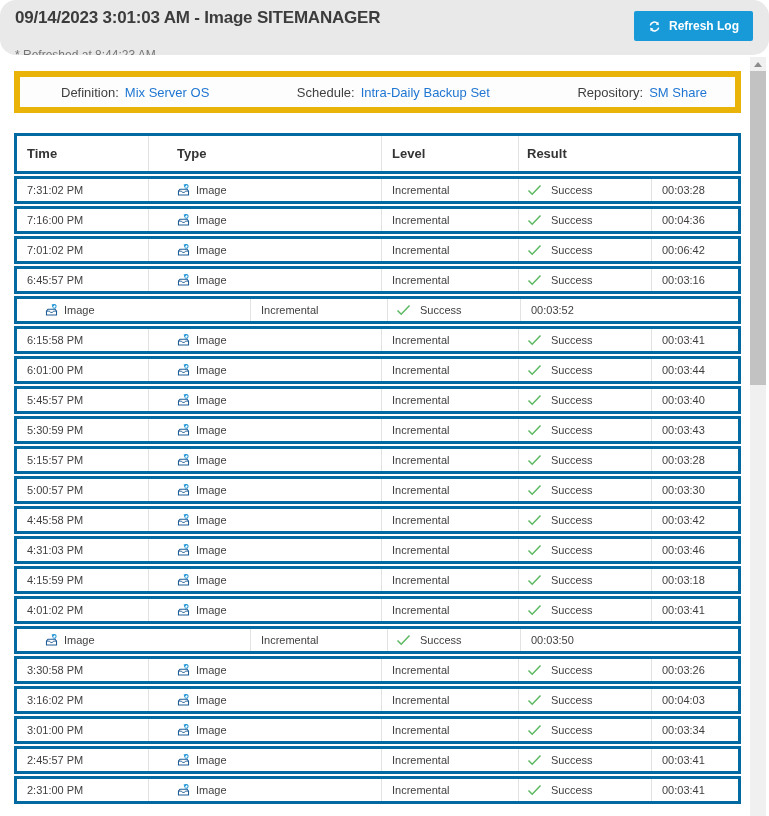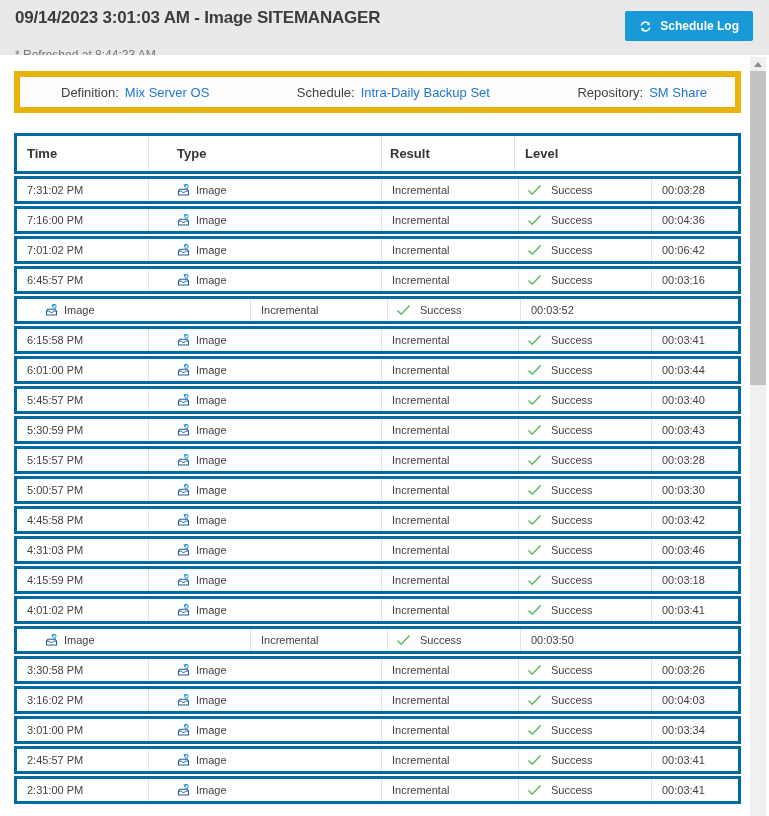--- a/index.html
+++ b/index.html
@@ -12,20 +12,21 @@
   }
 
   
   .titlebar {
     height: 55px;
     background: #e9e9e9;
     display: flex;
     justify-content: space-between;
     align-items: flex-start;
     padding: 8px 16px 0 15px;
+    border-radius: 16px;
   }
   .title {
     font-size: 17px;
     font-weight: 600;
     color: #3c3c3c;
     letter-spacing: -0.2px;
   }
   .subtitle {
     font-size: 12px;
     color: #757575;
@@ -138,21 +139,21 @@
   </div>
   <button class="refresh-btn">
     <span>
       <svg width="13" height="13" viewBox="0 0 16 16">
         <path d="M13.2 9.4 A5.3 5.3 0 0 1 4.3 11.9" fill="none" stroke="#ffffff" stroke-width="1.9"></path>
         <polygon points="2.6,9.6 6.5,10.4 3.3,13.8" fill="#ffffff"></polygon>
         <path d="M2.8 6.6 A5.3 5.3 0 0 1 11.7 4.1" fill="none" stroke="#ffffff" stroke-width="1.9"></path>
         <polygon points="13.4,6.4 9.5,5.6 12.7,2.2" fill="#ffffff"></polygon>
       </svg>
     </span>
-    <span>Schedule Log</span>
+    <span>Refresh Log</span>
   </button>
 </div>
 
 <div class="content">
 
   <div class="info-bar">
     <span class="info-field">
       <span class="info-label">Definition:</span><a class="info-link">Mix Server OS</a>
     </span>
     <span class="info-field">
@@ -160,22 +161,22 @@
     </span>
     <span class="info-field">
       <span class="info-label">Repository:</span><a class="info-link">SM Share</a>
     </span>
   </div>
 
   <div class="log-table">
     <div class="thead">
       <div class="cell c-time">Time</div>
       <div class="cell c-type">Type</div>
+      <div class="cell c-level">Level</div>
       <div class="cell c-result">Result</div>
-      <div class="cell c-level">Level</div>
     </div>
     <div id="rows">
   <div class="trow">
     <div class="cell c-time">7:31:02 PM</div>
     <div class="cell c-type">
       <span class="type-icon">
         <svg width="13" height="13" viewBox="0 0 16 16">
           <path d="M1.8 8.8 L3.6 6.4 H12.4 L14.2 8.8 V13.6 H1.8 Z" fill="none" stroke="#1e5c96" stroke-width="1.3"></path>
           <path d="M1.8 8.8 H5.6 L6.8 10.4 H9.2 L10.4 8.8 H14.2" fill="none" stroke="#1e5c96" stroke-width="1.1"></path>
           <path d="M9.6 4.6 A2.4 2.4 0 1 0 9.2 1.6" fill="none" stroke="#2d9bd8" stroke-width="1.3"></path>

